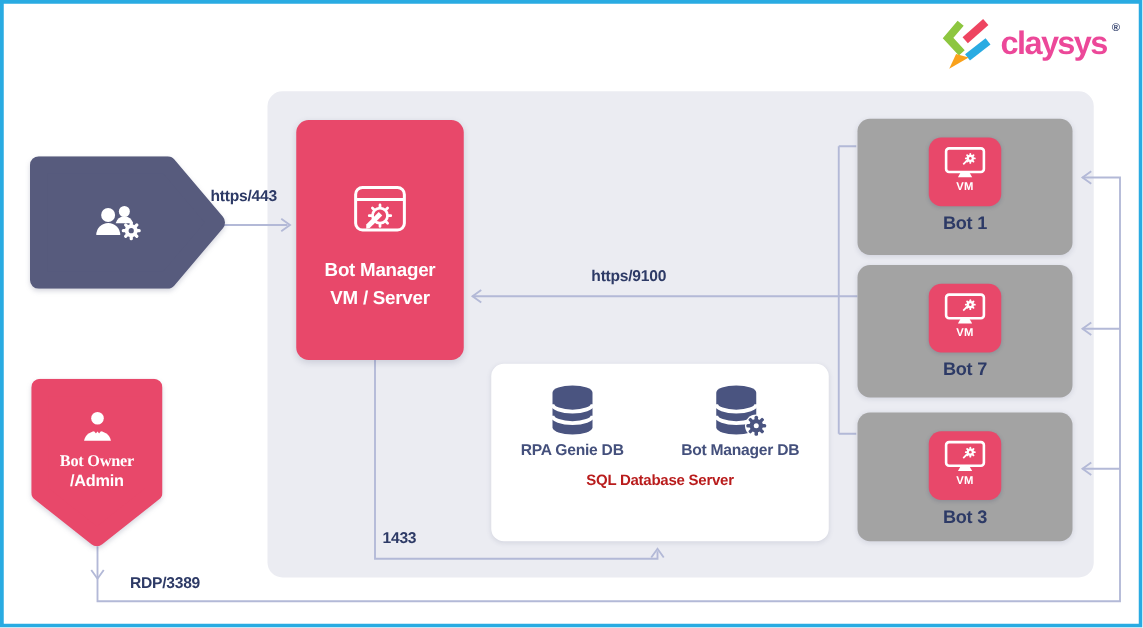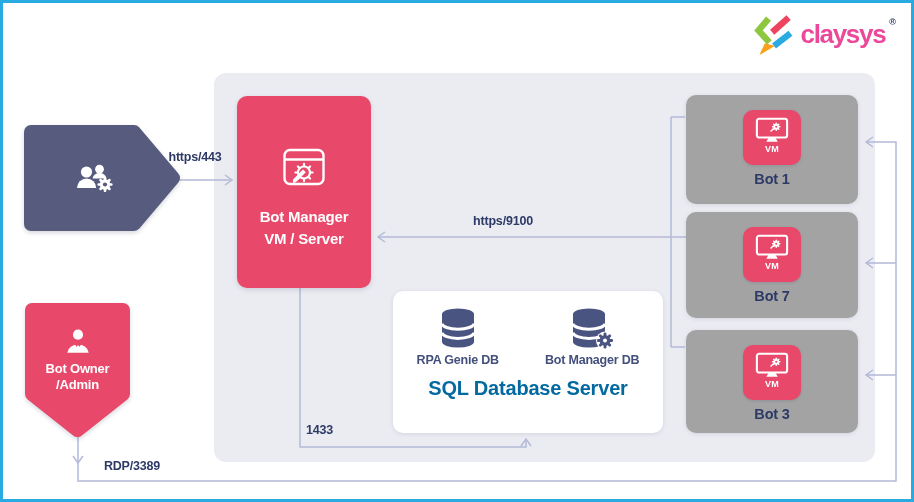--- a/index.html
+++ b/index.html
@@ -37,21 +37,21 @@
           padding-top:48px;box-sizing:border-box;box-shadow:0 2px 5px rgba(70,75,110,.18);}
   .bm-label{margin-top:16px;font-weight:700;color:#ffffff;font-size:15px;line-height:22px;
             text-align:center;letter-spacing:-0.2px;}
 
   .sql-box{position:absolute;left:393px;top:291px;width:270px;height:142px;background:#fff;
            border-radius:10px;box-shadow:0 1px 4px rgba(70,75,110,.14);
            display:flex;flex-direction:column;align-items:center;padding-top:15px;box-sizing:border-box;}
   .db-row{display:flex;gap:46px;}
   .db-col{display:flex;flex-direction:column;align-items:center;}
   .db-label{margin-top:3px;font-size:12.5px;font-weight:700;color:#44507c;letter-spacing:-0.2px;}
-  .sql-title{margin-top:10px;font-size:20px;font-weight:700;color:#0369a1;letter-spacing:-0.2px;}
+  .sql-title{margin-top:10px;font-size:12px;font-weight:700;color:#b91c1c;letter-spacing:-0.2px;}
 
   .bot{position:absolute;left:686px;width:172px;background:#a3a3a3;border-radius:10px;
        box-shadow:0 1px 4px rgba(70,75,110,.14);display:flex;flex-direction:column;
        align-items:center;padding-top:15px;box-sizing:border-box;}
   .bot1{top:95px;height:109px;} .bot2{top:212px;height:106px;} .bot3{top:330px;height:103px;}
   .vm-tile{width:58px;height:55px;background:#e8486a;border-radius:10px;display:flex;
            flex-direction:column;align-items:center;box-shadow:0 1px 3px rgba(70,75,110,.2);}
   .vm-text{font-size:9px;font-weight:700;color:#fff;letter-spacing:0.2px;margin-top:0px;}
   .bot-label{margin-top:6px;font-size:14.5px;font-weight:700;color:#2d3a66;letter-spacing:-0.2px;}
 </style>
@@ -116,21 +116,21 @@
   </svg>
   <div class="node-content owner-content">
     <svg width="28" height="28" viewBox="0 0 30 30">
       <g fill="#fff">
         <circle cx="15" cy="8.2" r="5.4"></circle>
         <path d="M3.5 27.5a11.6 10 0 0 1 23 0z"></path>
       </g>
       <polygon points="10.8,17.6 19.2,17.6 15,23" fill="#e8486a"></polygon>
       <polygon points="15,19.4 16.8,21.6 15.6,26.6 14.4,26.6 13.2,21.6" fill="#fff"></polygon>
     </svg>
-    <div class="node-label" style="margin-top:6px;">Bot Owner</div>
+    <div class="node-label" style="margin-top:6px;font-family:Liberation Serif, serif;">Bot Owner</div>
     <div class="node-label">/Admin</div>
   </div>
 
   <div class="bm-box">
     <svg width="46" height="46" viewBox="0 0 46 46" fill="none" stroke="#fff">
       <rect x="3.5" y="6" width="39" height="34" rx="5.5" stroke-width="2.4"></rect>
       <path d="M3.5 15.5h39" stroke-width="2.4"></path>
       <g transform="translate(23,28.5)" stroke-width="2.2" stroke-linecap="round">
         <path d="M6.4 0H8.6M4.53 4.53L6.08 6.08M0 6.4V8.6M-4.53 4.53L-6.08 6.08M-6.4 0H-8.6M-4.53 -4.53L-6.08 -6.08M0 -6.4V-8.6M4.53 -4.53L6.08 -6.08"></path>
         <circle r="6" stroke-width="2.2"></circle>

